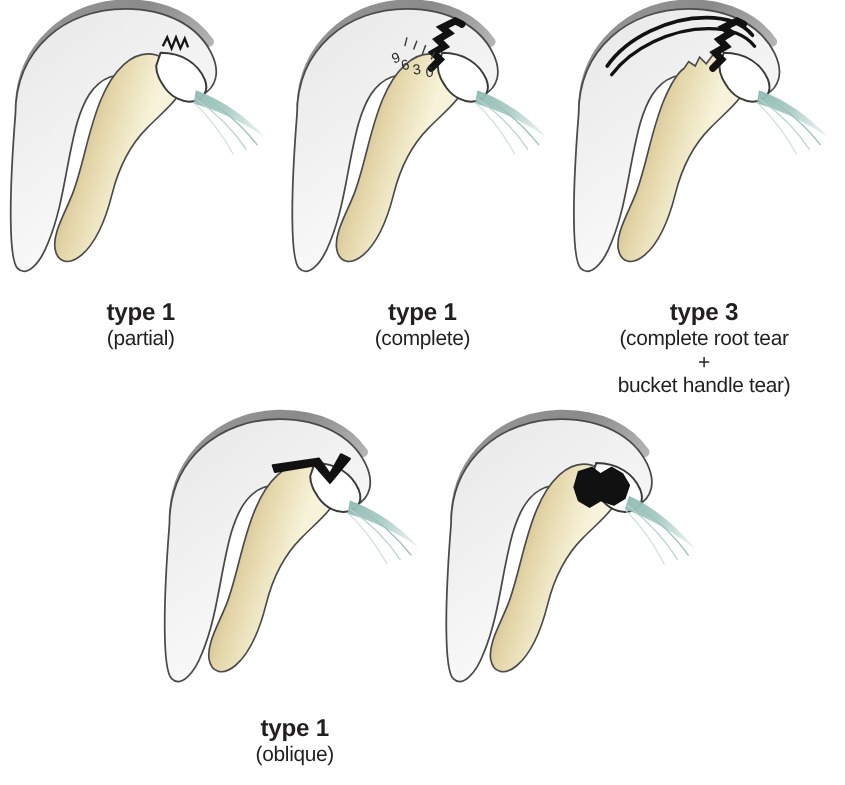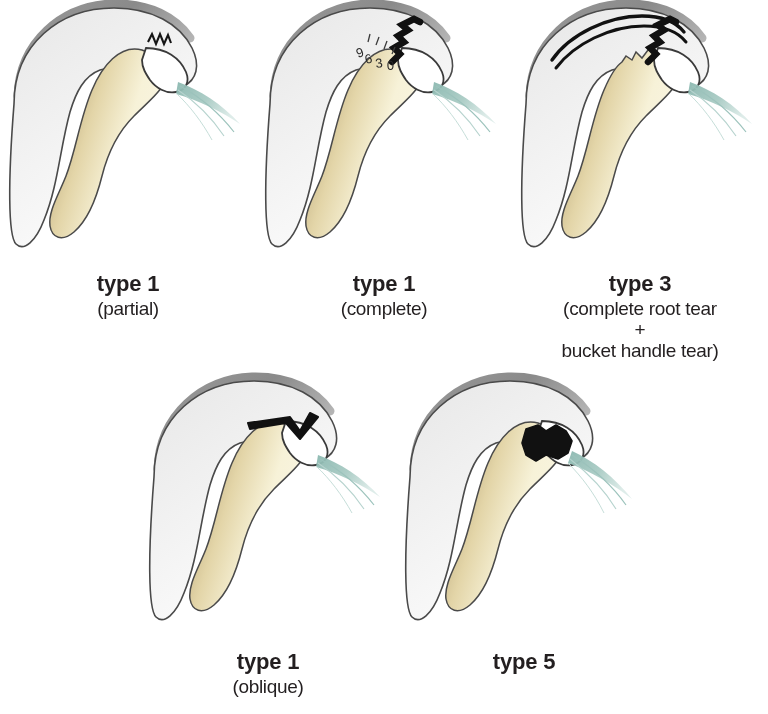--- a/index.html
+++ b/index.html
@@ -359,17 +359,16 @@
           <path d="M176 82 C198 96 216 112 230 132" stroke="#9cc3bc" stroke-width="1.2" fill="none"></path>
           <path d="M174 86 C192 100 208 116 220 136" stroke="#b6d3ce" stroke-width="1.1" fill="none"></path>
           <path d="M172 90 C186 104 198 120 208 140" stroke="#c6ded9" stroke-width="1" fill="none"></path>
         </g>
 
         <path d="M130 56 L142 52 L150 58 L160 52 L170 58 L176 68
                  L172 80 L162 86 L150 82 L140 88 L130 82 L126 70 Z" fill="#111111" stroke="#111111" stroke-width="1.6" stroke-linejoin="round"></path>
       </svg>
     </div>
     <div class="caption">
-      <span class="title">type 5</span>
     </div>
   </div>
 
 </div>
 
 </body></html>

